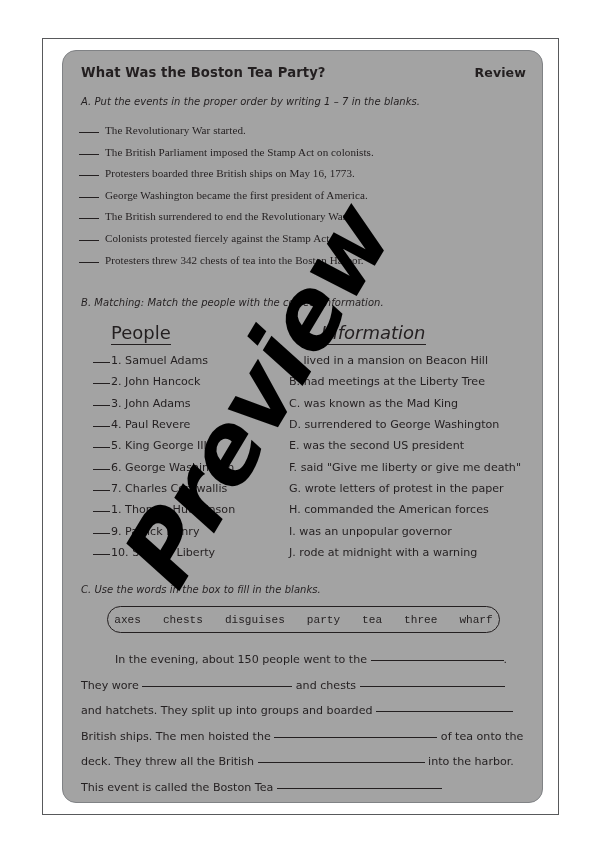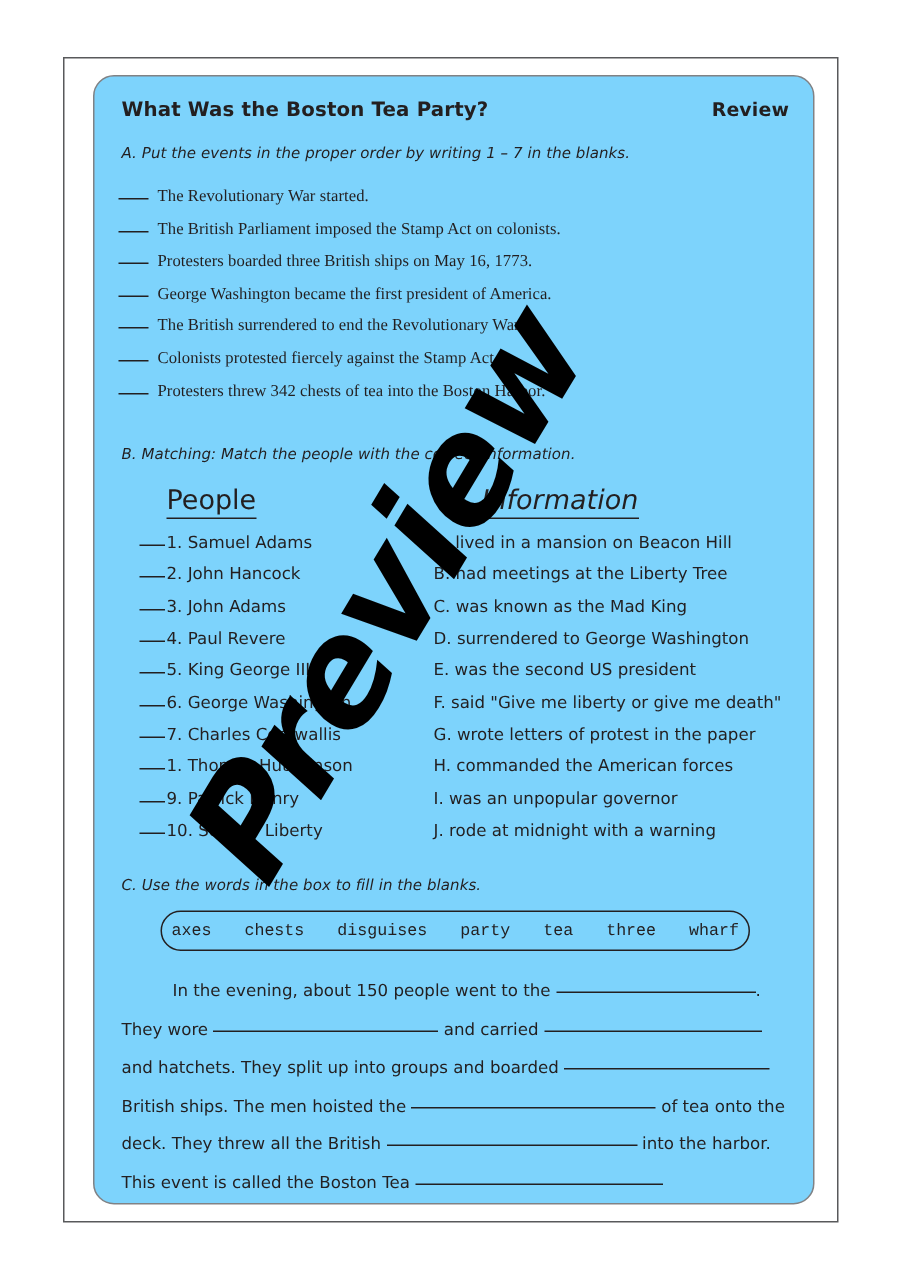--- a/index.html
+++ b/index.html
@@ -31,21 +31,21 @@
   
   .worksheet-frame {
     position: absolute;
     left: 62px;
     top: 50px;
     width: 481px;
     height: 753px;
     border: 1px solid #808285;
     border-radius: 14px;
     box-sizing: border-box;
-    background: #7dd3fc;
+    background: #a3a3a3;
     padding: 0;
     overflow: hidden;
   }
 
   .inner-pad {
     position: absolute;
     left: 0; top: 0;
     width: 100%;
     height: 100%;
     padding: 10px 14px 10px 16px;
@@ -299,21 +299,21 @@
       <span class="word">chests</span>
       <span class="word">disguises</span>
       <span class="word">party</span>
       <span class="word">tea</span>
       <span class="word">three</span>
       <span class="word">wharf</span>
     </div>
 
     <div class="cloze">
       <span class="indent"></span><span>In the evening, about 150 people went to the</span> <span class="blank-fill bw-1"></span><span>.</span>
-      <span>They wore</span> <span class="blank-fill bw-2"></span> <span>and carried</span> <span class="blank-fill bw-3"></span>
+      <span>They wore</span> <span class="blank-fill bw-2"></span> <span>and chests</span> <span class="blank-fill bw-3"></span>
       <span>and hatchets. They split up into groups and boarded</span> <span class="blank-fill bw-4"></span>
       <span>British ships. The men hoisted the</span> <span class="blank-fill bw-5"></span> <span>of tea onto</span>
       <span>the deck. They threw all the British</span> <span class="blank-fill bw-6"></span> <span>into the</span>
       <span>harbor. This event is called the Boston Tea</span> <span class="blank-fill bw-7"></span>
     </div>
 
   </div>
 </div>
 
 <div class="watermark">

